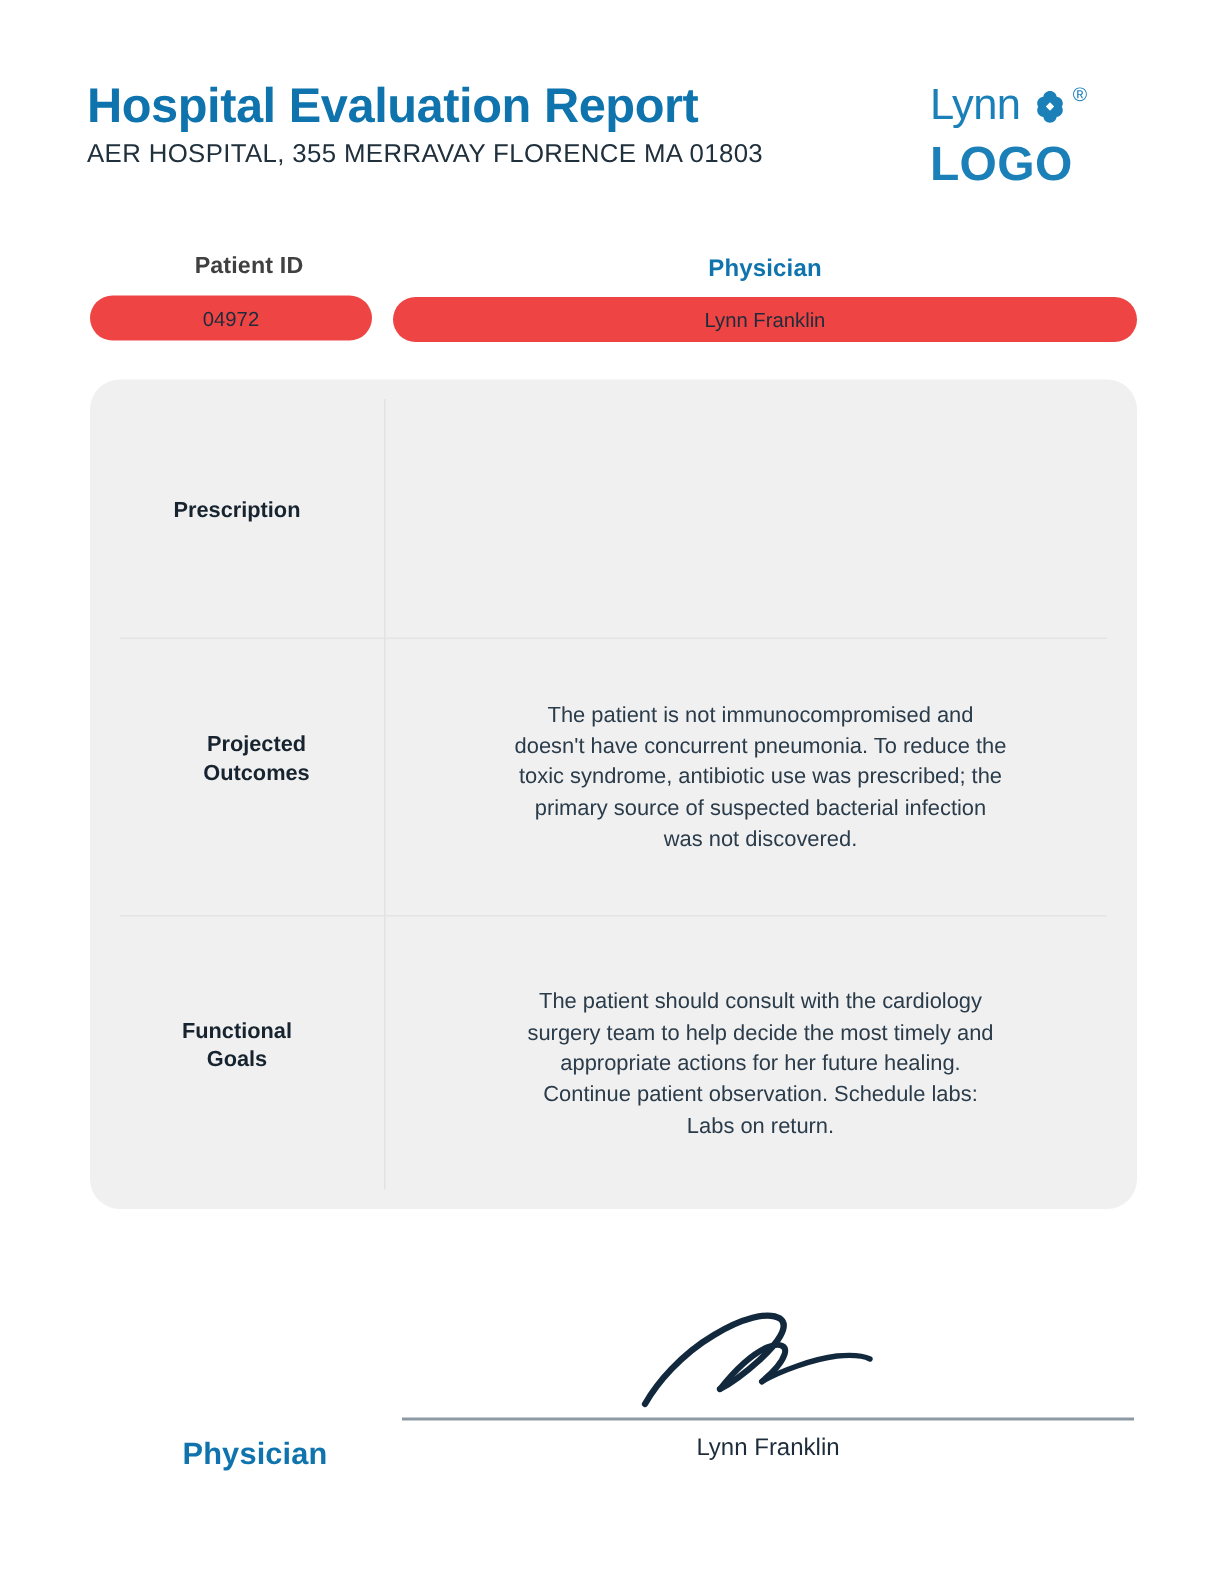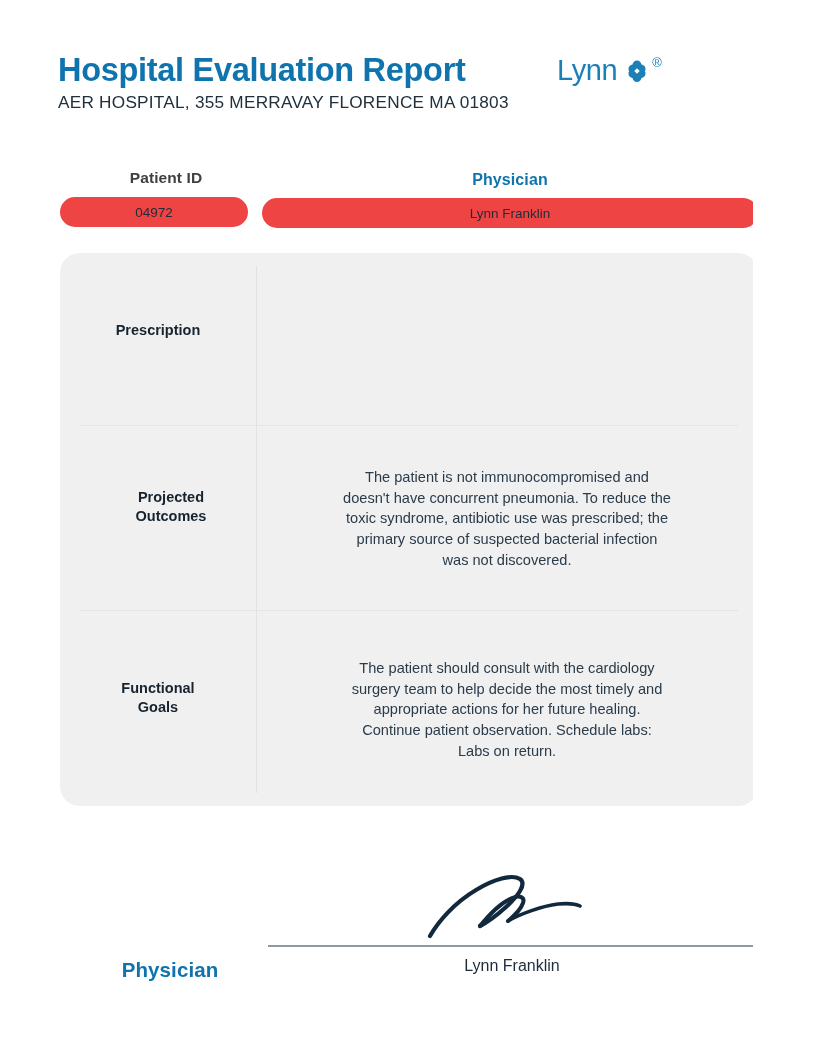--- a/index.html
+++ b/index.html
@@ -2,21 +2,21 @@
 <html><head>
 <meta charset="utf-8">
 <style>
   html, body {
     margin: 0;
     padding: 0;
     background: #ffffff;
   }
   .page {
     position: relative;
-    width: 753px;
+    width: 816px;
     height: 1056px;
     background: #ffffff;
     font-family: "Liberation Sans", sans-serif;
     overflow: hidden;
     box-sizing: border-box;
   }
 
   
   .header {
     position: absolute;
@@ -193,21 +193,21 @@
   .row-body {
     position: absolute;
     left: 212px;
     width: 470px;
     text-align: center;
     font-size: 14.6px;
     color: #2a3b4a;
     line-height: 1.42;
   }
 
-  .r1-label { top: 78px; transform: translateY(-50%); }
+  .r1-label { top: 88px; transform: translateY(-50%); }
   .r1-body  { top: 55px; }
   .r2-label { top: 82px; transform: translateY(-50%); margin-left: 13px; }
   .r2-body  { top: 42px; }
   .r3-label { top: 88px; transform: translateY(-50%); }
   .r3-body  { top: 48px; }
 
   
   .sig-area {
     position: absolute;
     left: 0;
@@ -267,20 +267,21 @@
       <div class="logo-row-top">
         <span class="logo-your">Lynn</span>
         <span class="logo-mark">
           <svg width="26" height="26" viewBox="0 0 32 32" aria-hidden="true">
             <path d="M16 3.2c2.9 0 5.2 2.1 5.5 4.9 2.8 .3 5 2.6 5 5.5 0 1.0-.3 1.9-.8 2.7 .5 .8 .8 1.7 .8 2.7 0 2.9-2.2 5.2-5 5.5-.3 2.8-2.6 4.9-5.5 4.9s-5.2-2.1-5.5-4.9c-2.8-.3-5-2.6-5-5.5 0-1.0 .3-1.9 .8-2.7-.5-.8-.8-1.7-.8-2.7 0-2.9 2.2-5.2 5-5.5C10.8 5.3 13.1 3.2 16 3.2z" fill="#1b80b8"></path>
             <path d="M16 12.6l3.4 3.4L16 19.4l-3.4-3.4z" fill="#ffffff"></path>
           </svg>
         </span>
         <span class="logo-reg">®</span>
       </div>
+      <div class="logo-logo">LOGO</div>
     </div>
   </div>
 
   <div class="field-labels">
     <div class="label-patient">Patient ID</div>
     <div class="label-physician">Physician</div>
   </div>
 
   <div class="pill pill-patient">04972</div>
 

